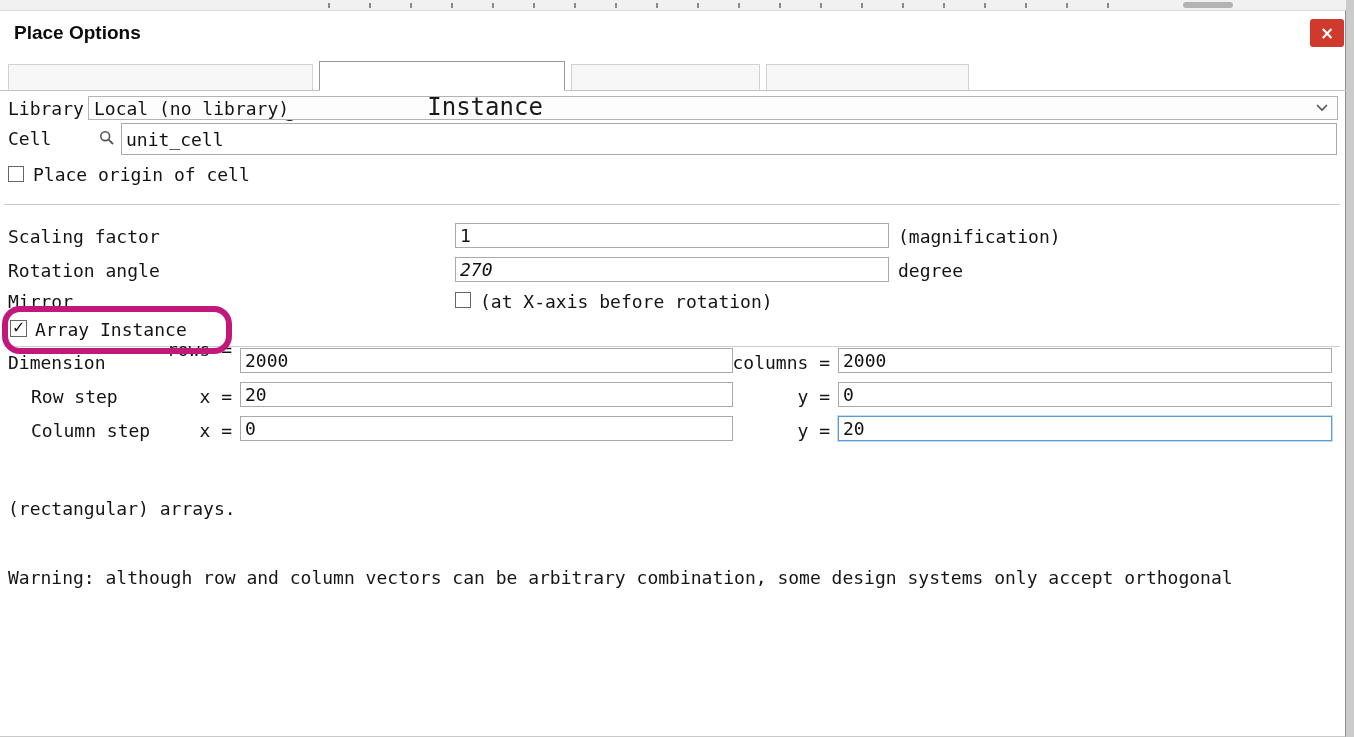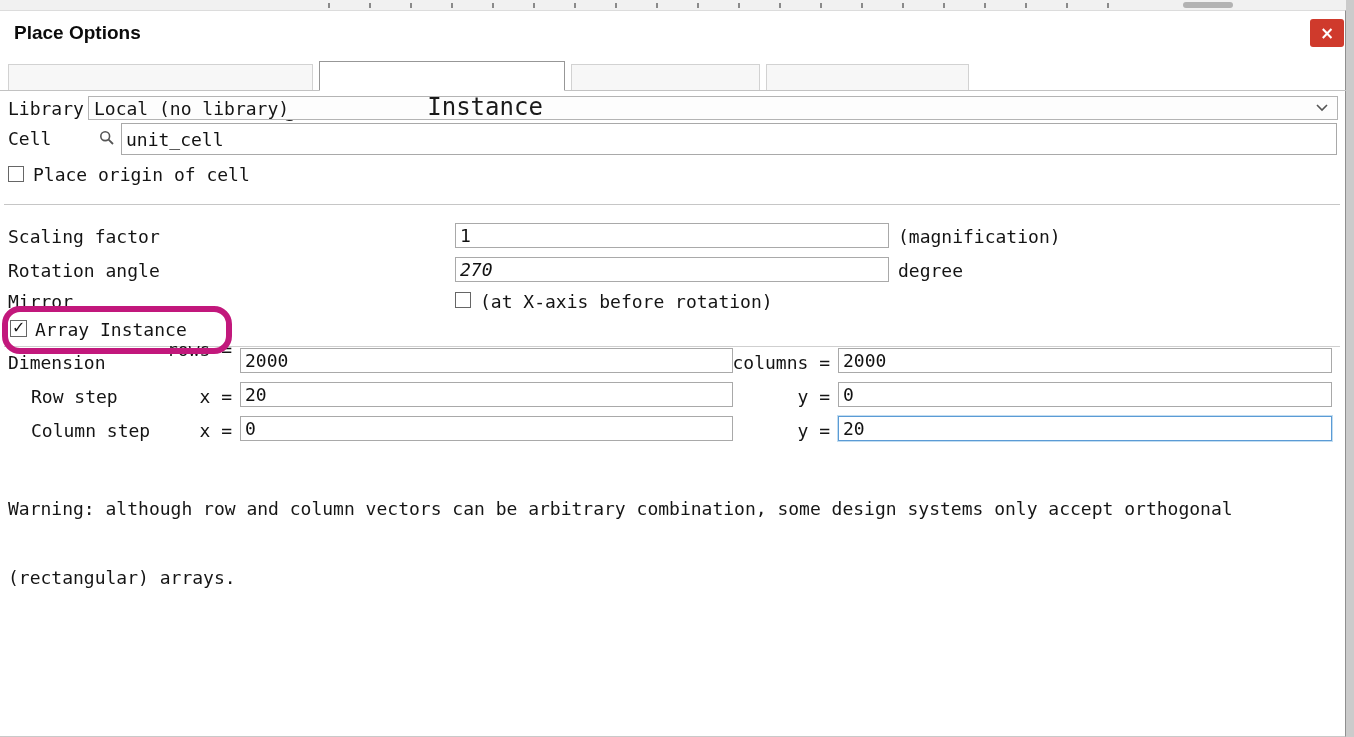--- a/index.html
+++ b/index.html
@@ -149,17 +149,17 @@
   <span class="lbl-r" style="left:730px; top:375px; width:100px">y =</span>
   <input class="inp" style="left: 838px; top: 371px; width: 494px;" value="0">
 
   <span class="lbl" style="left:31px; top:409px">Column step</span>
   <span class="lbl-r" style="left:100px; top:409px; width:132px">x =</span>
   <input class="inp" style="left: 240px; top: 405px; width: 493px;" value="0">
   <span class="lbl-r" style="left:730px; top:409px; width:100px">y =</span>
   <input class="inp focused" style="left: 838px; top: 405px; width: 494px;" value="20">
 
   <div class="warning">
+    <div>(rectangular) arrays.</div>
     <div>Warning: although row and column vectors can be arbitrary combination, some design systems only accept orthogonal</div>
-    <div>(rectangular) arrays.</div>
   </div>
 
 </div>
 
 </body></html>

